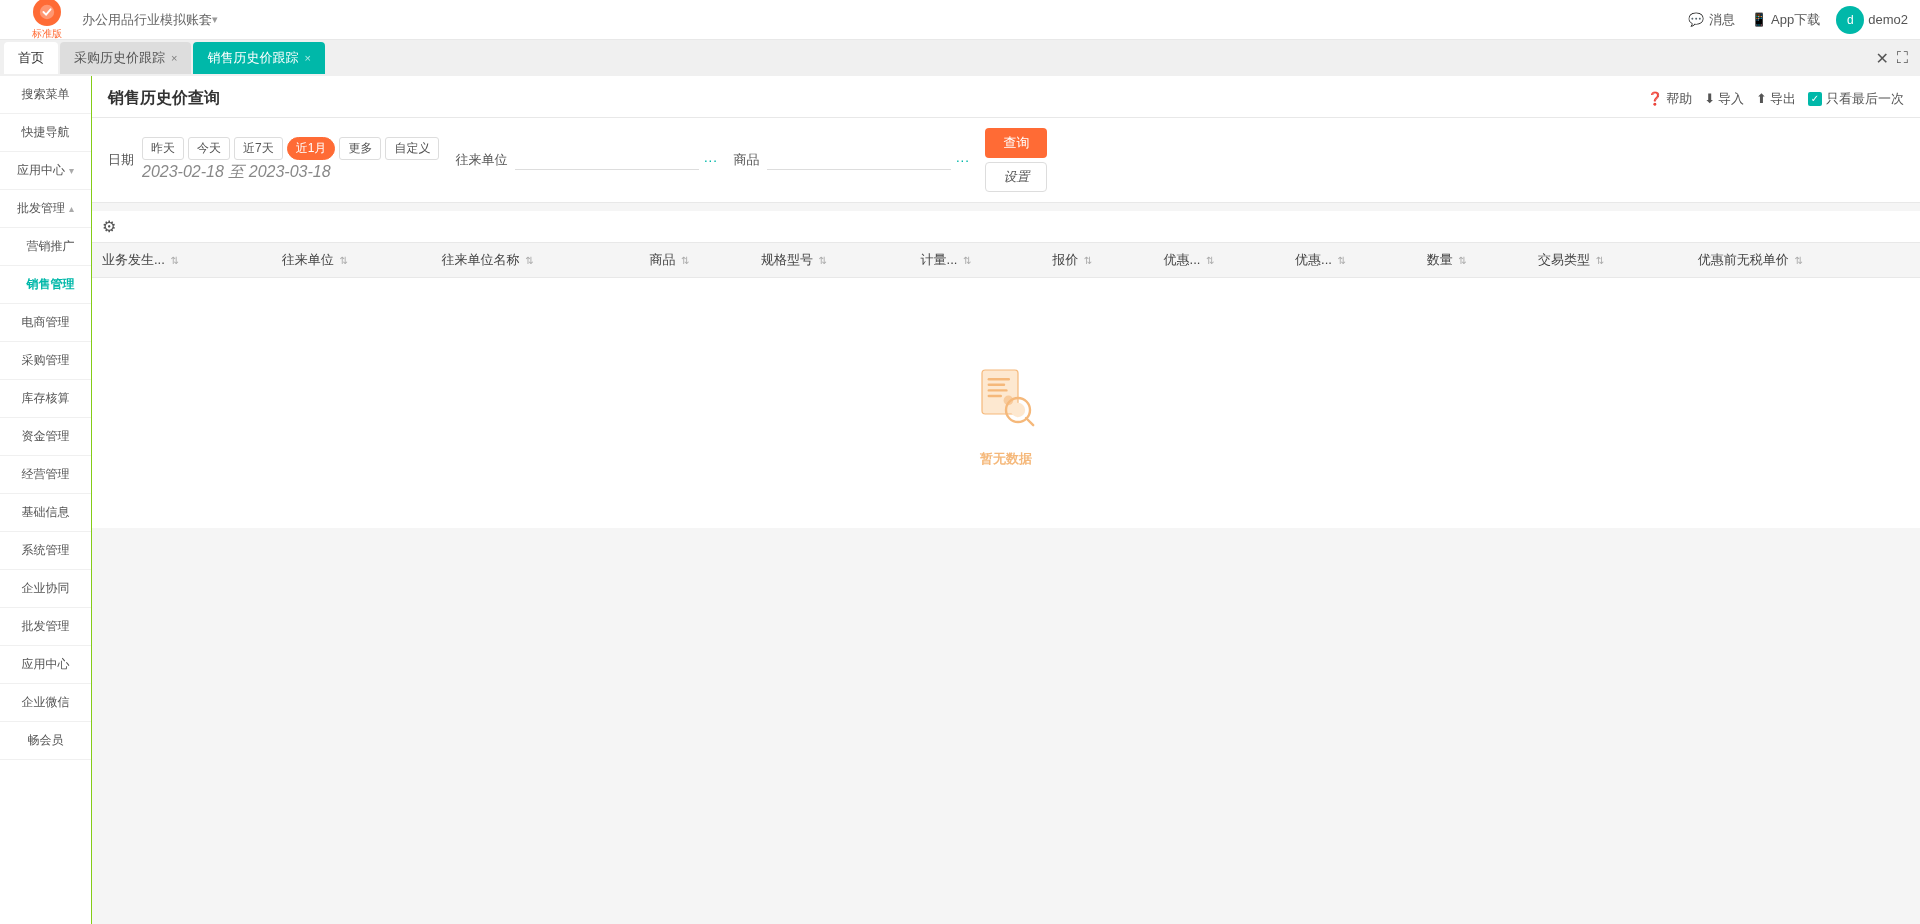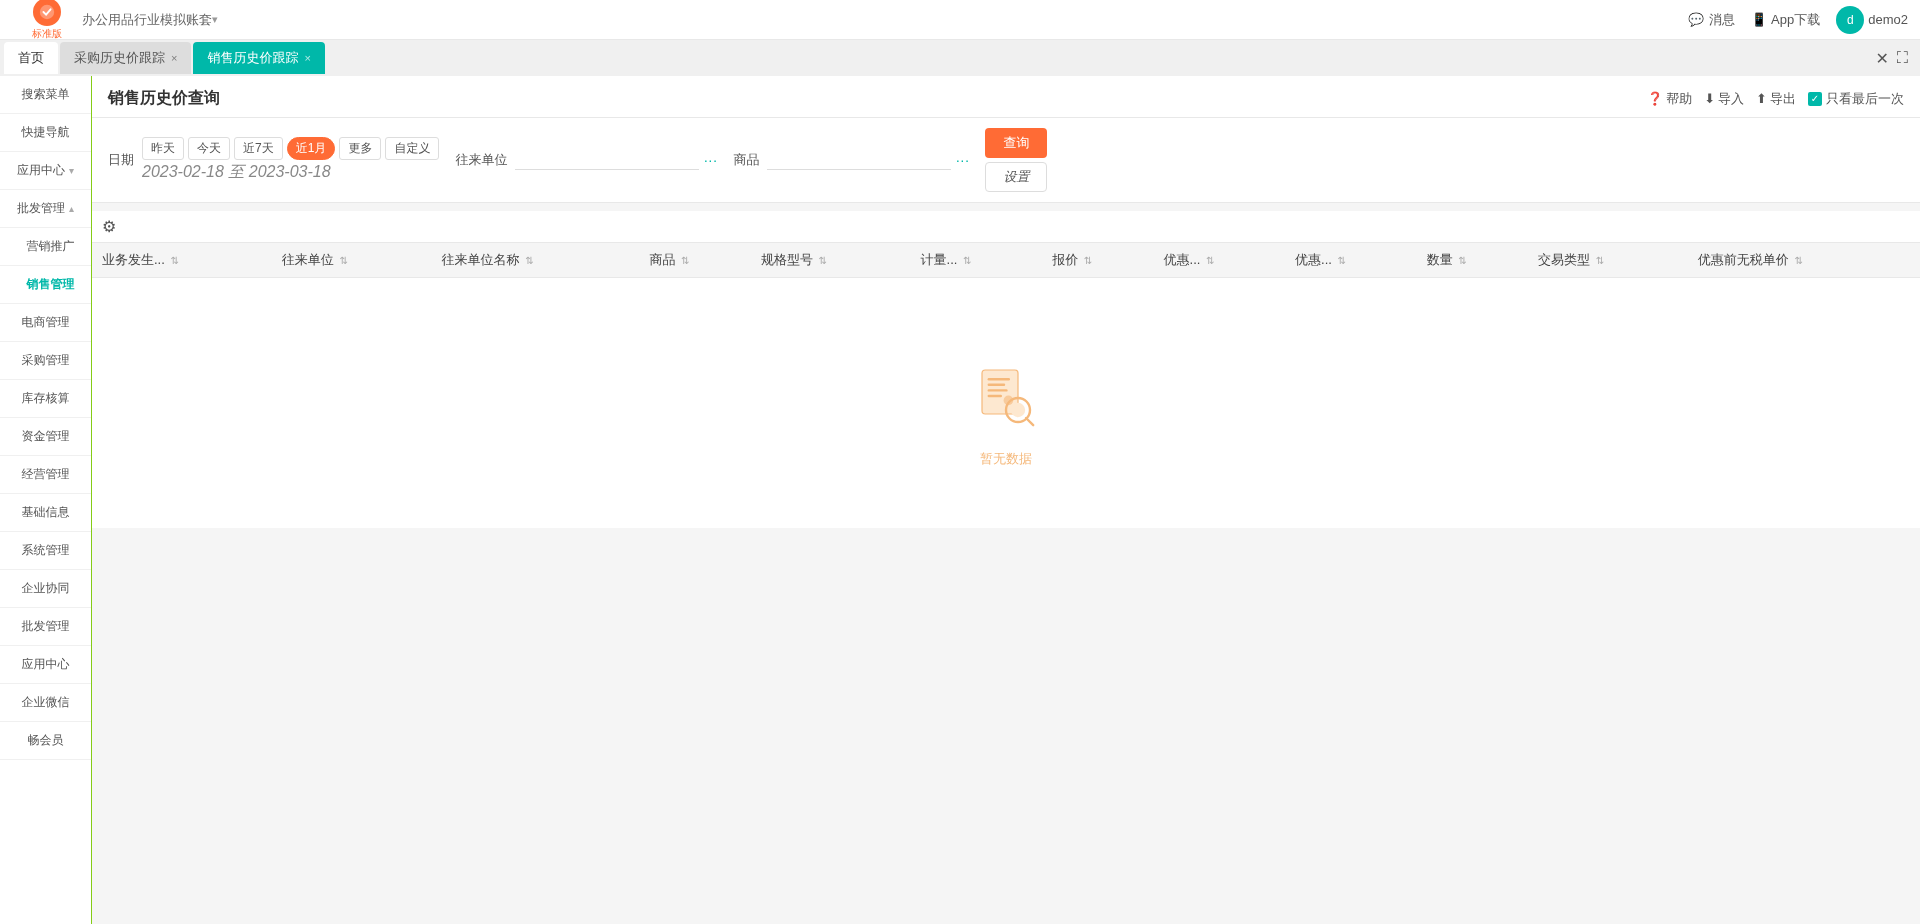--- a/index.html
+++ b/index.html
@@ -323,20 +323,21 @@
       margin-left: 2px;
     }
 
     
     .empty-state {
       display: flex;
       flex-direction: column;
       align-items: center;
       justify-content: flex-end;
       padding: 80px 0 60px;
+      font-weight: bold;
     }
     .empty-icon {
       width: 80px;
       height: 80px;
       margin-bottom: 12px;
     }
     .empty-text {
       color: #f5b87a;
       font-size: 13px;
     }

